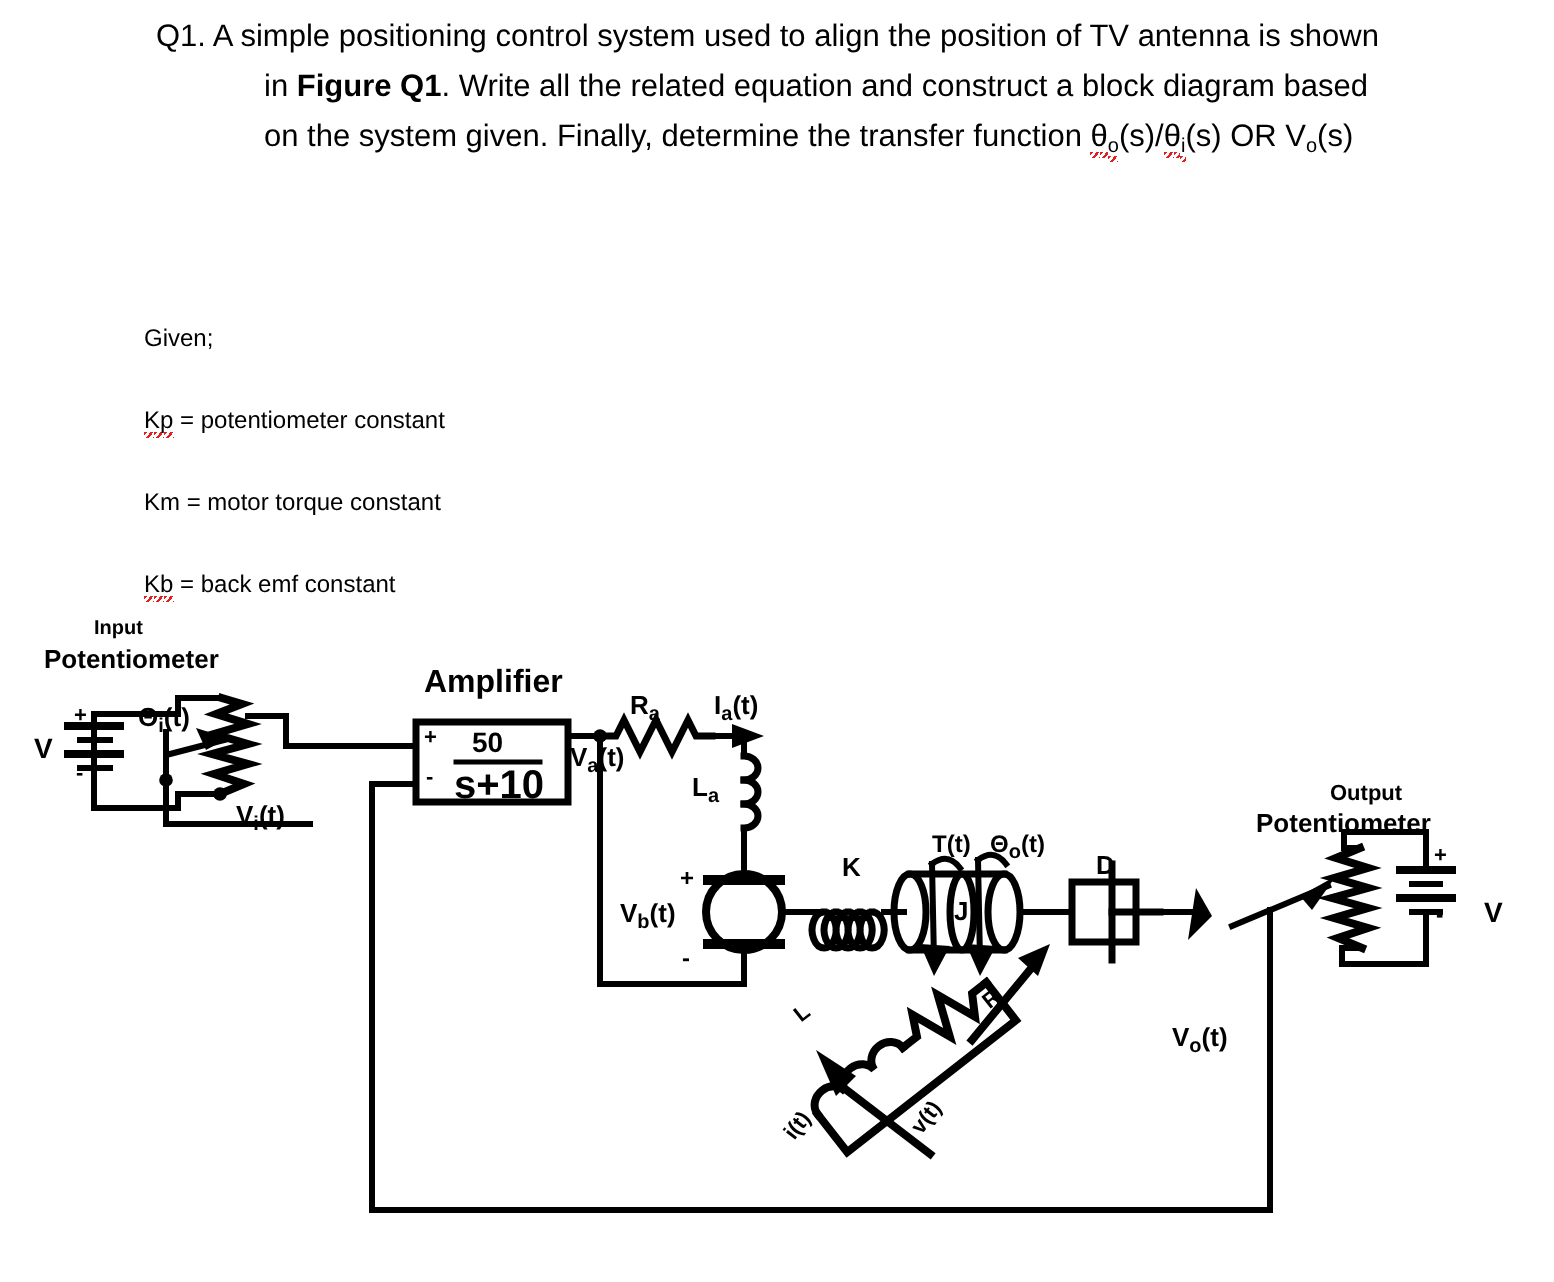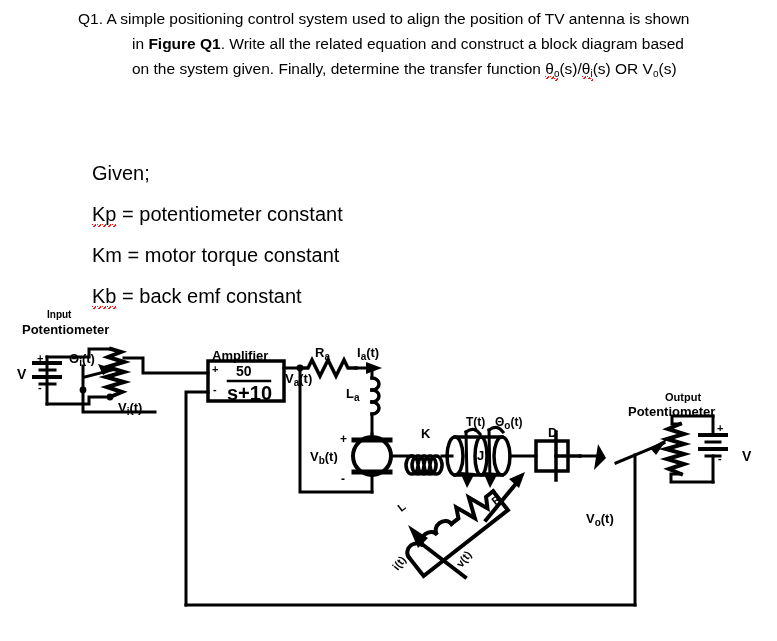--- a/index.html
+++ b/index.html
@@ -26,21 +26,21 @@
         #e02020 0 1.2px, transparent 1.2px 2.6px);
     background-repeat:repeat-x;
     background-size:5px 3px;
     background-position:0 100%;
     padding-bottom:2px;
   }
   .caret{display:inline-block;width:1px;height:16px;background:#000;
          vertical-align:-3px;margin-left:2px;}
 
   
-  .given{position:absolute;left:92px;font-size:20px;white-space:nowrap;}
+  .given{position:absolute;left:72px;font-size:12px;white-space:nowrap;}
 
   
   .lbl{position:absolute;white-space:nowrap;font-weight:bold;}
   svg.dg{position:absolute;left:0;top:0;overflow:visible;}
 </style>
 </head>
 <body>
 
 <div id="page">
 
@@ -220,21 +220,21 @@
   <div class="lbl" style="left:38px;top:381px;font-size:11px">-</div>
 
   <div class="lbl" style="left:69px;top:351px;font-size:13px">
     <span>Θ</span><sub>i</sub><span>(t)</span>
   </div>
 
   <div class="lbl" style="left:118px;top:400px;font-size:13px">
     <span>V</span><sub>i</sub><span>(t)</span>
   </div>
 
-  <div class="lbl" style="left:212px;top:348px;font-size:13px">Amplifier</div>
+  <div class="lbl" style="left:212px;top:333px;font-size:16px">Amplifier</div>
   <div class="lbl" style="left:212px;top:363px;font-size:11px">+</div>
   <div class="lbl" style="left:213px;top:383px;font-size:11px">-</div>
   <div class="lbl" style="left:236px;top:363px;font-size:14px">50</div>
   <div class="lbl" style="left:227px;top:382px;font-size:20px">s+10</div>
 
   <div class="lbl" style="left:285px;top:371px;font-size:13px">
     <span>V</span><sub>a</sub><span>(t)</span>
   </div>
 
   <div class="lbl" style="left:315px;top:345px;font-size:13px">

